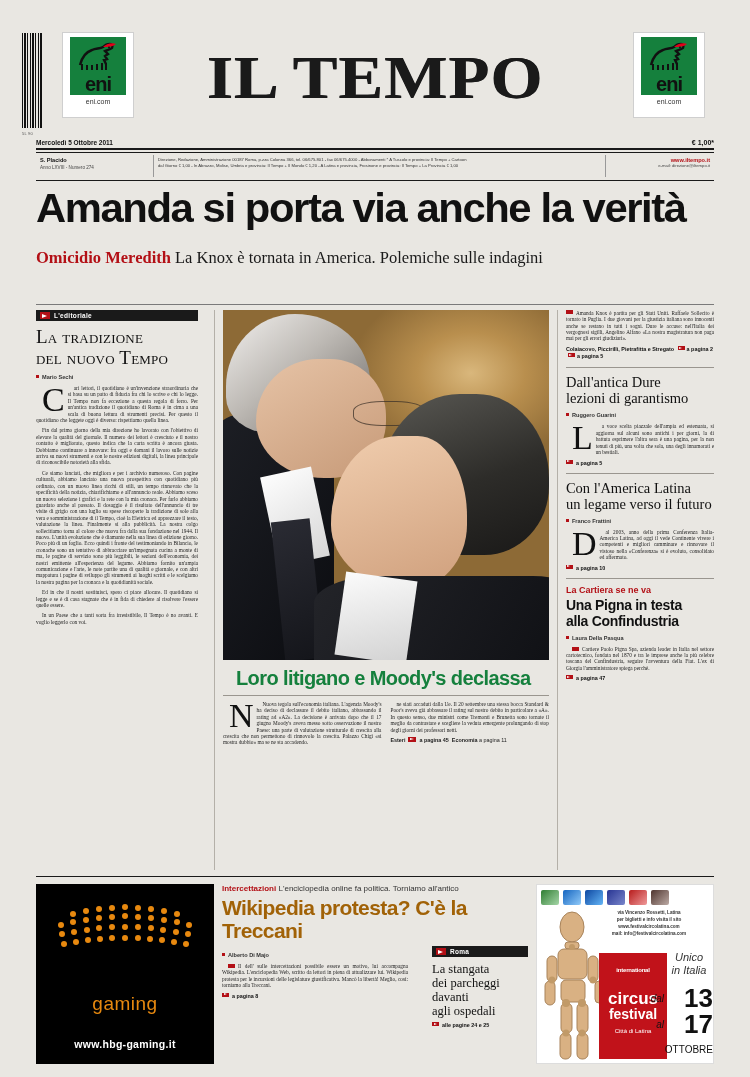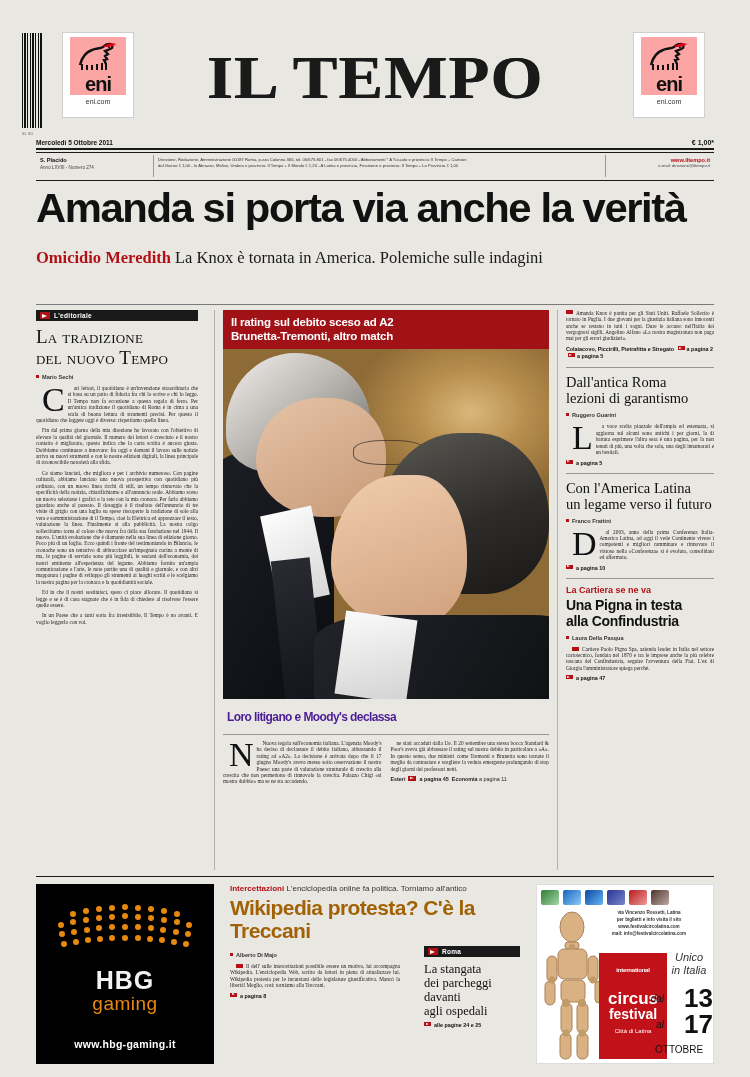--- a/index.html
+++ b/index.html
@@ -19,21 +19,21 @@
   .barcode { width:20px; height:95px;
     background:
       repeating-linear-gradient(90deg,#111 0 1px,transparent 1px 2px,#111 2px 4px,transparent 4px 5px,#111 5px 6px,transparent 6px 8px);
   }
   .barcode-num { font-size:4px; color:#555; margin-top:3px; font-family:"Liberation Sans",sans-serif; letter-spacing:.2px;}
   
   .eni { position:absolute; top:32px; width:72px; height:86px; background:#fff; border:1px solid #cfcfcf;
          display:flex; flex-direction:column; align-items:center; justify-content:flex-start; padding-top:4px;}
   .eni.left { left:62px; }
   .eni.right { left:633px; }
-  .eni-badge { width:56px; height:58px; background:#fca5a5; position:relative; overflow:hidden; }
+  .eni-badge { width:56px; height:58px; background:#15803d; position:relative; overflow:hidden; }
   .eni-dog { position:absolute; left:6px; top:4px; width:44px; height:30px; }
   .eni-word { position:absolute; left:0; right:0; bottom:1px; text-align:center; color:#111;
               font-family:"Liberation Sans",sans-serif; font-weight:700; font-size:20px; letter-spacing:-1px; line-height:20px;}
   .eni-url { font-family:"Liberation Sans",sans-serif; font-size:7px; color:#333; margin-top:3px; }
   
   .masthead { position:absolute; left:0; right:0; top:46px; text-align:center; }
   .masthead-title {
     font-family:"Liberation Serif", serif; font-weight:700;
     font-size:62px; letter-spacing:1px; color:#1a1a1a; line-height:62px;
     transform:scaleX(1.08); text-shadow:0.5px 0 0 #1a1a1a;
@@ -112,22 +112,22 @@
      border:1.5px solid rgba(60,50,40,.75); border-radius:40%; }
   .ph-man2-hair { position:absolute; left:48%; top:24%; width:52%; height:46%;
      background:linear-gradient(160deg,#5a5954 0%, #2d2c29 55%, #191817 100%);
      border-radius:50% 45% 40% 50%/60% 55% 45% 45%; }
   .ph-man2-face { position:absolute; left:33%; top:36%; width:42%; height:44%;
      background:linear-gradient(160deg,#f0cdae,#cf9f7c); border-radius:52% 38% 45% 60%/60% 55% 45% 45%;}
   .ph-man2-suit { position:absolute; left:28%; top:76%; width:80%; height:30%;
      background:linear-gradient(120deg,#232429,#0e0f13); border-radius:26% 16% 0 0; }
   .ph-man2-shirt { position:absolute; left:36%; top:76%; width:22%; height:24%;
      background:linear-gradient(160deg,#fbfbfb,#d2d2d2); transform:rotate(8deg); }
-  .mid-headline { font-family:"Liberation Sans",sans-serif; font-weight:700; font-size:12px;
-     line-height:22px; letter-spacing:-.6px; color:#4c1d95; margin:7px 0 6px 4px; }
+  .mid-headline { font-family:"Liberation Sans",sans-serif; font-weight:700; font-size:20px;
+     line-height:22px; letter-spacing:-.6px; color:#15803d; margin:7px 0 6px 13px; }
   .mid-rule { height:1px; background:#9a968f; margin:4px 0 5px 0; }
   .two-col { column-count:2; column-gap:9px; }
   .refline { font-family:"Liberation Sans",sans-serif; font-size:5.4px; color:#222; margin-top:4px;}
   .refline b { font-weight:700; }
   .refline .ar { display:inline-block; width:8px;height:5px;background:#b31016; margin:0 3px; vertical-align:0px; position:relative;}
   .refline .ar:after{content:"";position:absolute;left:1.5px;top:1px;border-left:4px solid #fff;border-top:1.5px solid transparent;border-bottom:1.5px solid transparent;}
   
   .r-lead { font-family:"Liberation Serif",serif; font-size:5.2px; line-height:6.3px; text-align:justify; color:#222;}
   .r-lead .sq { display:inline-block; width:7px;height:4px;background:#b31016; margin-right:3px; vertical-align:1px;}
   .r-tags { font-family:"Liberation Sans",sans-serif; font-weight:700; font-size:5.4px; color:#111; margin-top:5px; line-height:7px;}
@@ -144,21 +144,21 @@
   .bot-rule { position:absolute; left:36px; right:36px; top:876px; height:1px; background:#1a1a1a; }
   .bottom { position:absolute; left:36px; right:36px; top:884px; height:180px; display:flex; }
   .ad-left { width:178px; background:#000; position:relative; overflow:hidden; }
   .hbg-fan { position:absolute; left:50%; top:16px; transform:translateX(-50%); width:150px; height:62px; }
   .hbg-name { position:absolute; left:0; right:0; top:82px; text-align:center;
      font-family:"Liberation Sans",sans-serif; font-weight:700; font-size:25px; color:#f2f2f2; letter-spacing:1px;}
   .hbg-sub { position:absolute; left:0; right:0; top:109px; text-align:center;
      font-family:"Liberation Sans",sans-serif; font-size:19px; color:#e8890f; letter-spacing:.5px;}
   .hbg-url { position:absolute; left:0; right:0; bottom:14px; text-align:center;
      font-family:"Liberation Sans",sans-serif; font-weight:700; font-size:10.5px; color:#fff; letter-spacing:.3px;}
-  .bot-mid { flex:1; padding:0 16px; }
+  .bot-mid { flex:1; padding:0 8px; }
   .bot-kicker { font-family:"Liberation Sans",sans-serif; font-size:8px; color:#333; margin-bottom:3px;}
   .bot-kicker b { color:#b31016; font-weight:700; }
   .bot-headline { font-family:"Liberation Sans",sans-serif; font-weight:700; font-size:21px;
      line-height:23px; letter-spacing:-.6px; color:#a16207; margin-bottom:4px; }
   .bot-grid { display:flex; gap:24px; margin-top:4px; }
   .bot-c { flex:1; }
   .bot-c.narrow { width:96px; flex:none; }
   .bot-sub-title { font-family:"Liberation Serif",serif; font-size:12.5px; line-height:14px; color:#111; }
   .ad-right { width:178px; background:#fff; position:relative; overflow:hidden; border:1px solid #ddd;}
   .cf-logos { position:absolute; left:4px; top:4px; right:4px; height:16px; display:flex; gap:4px; align-items:center;}
@@ -172,21 +172,21 @@
   .cf-poster .l2 { font-size:17px; font-weight:700; line-height:17px; margin-top:17px;}
   .cf-poster .l3 { font-size:14px; font-weight:700; line-height:15px;}
   .cf-poster .l4 { font-size:6px; margin-top:6px; }
   .cf-unico { position:absolute; left:128px; top:66px; width:48px; text-align:center;
      font-family:"Liberation Sans",sans-serif; font-style:italic; font-size:11px; color:#333; line-height:13px;}
   .cf-dates { position:absolute; left:118px; top:100px; width:58px; text-align:right;
      font-family:"Liberation Sans",sans-serif; color:#111; }
   .cf-dates .row { display:flex; justify-content:flex-end; align-items:center; gap:20px; }
   .cf-dates .sm { font-size:10px; font-style:italic;}
   .cf-dates .big { font-size:26px; font-weight:700; line-height:26px;}
-  .cf-month { position:absolute; left:118px; bottom:8px; width:58px; text-align:left;
+  .cf-month { position:absolute; left:118px; bottom:8px; width:58px; text-align:right;
      font-family:"Liberation Sans",sans-serif; font-size:10px; color:#111; }
 </style>
 </head>
 <body>
 
 <div class="page">
 
   <div class="barcode-wrap">
     <div class="barcode"></div>
     <div class="barcode-num">5L 90</div>
@@ -269,24 +269,20 @@
       <div class="body-text">
         <p><span class="dropcap">C</span><span>ari lettori, il quotidiano è un'invenzione straordinaria che si basa su un patto di fiducia fra chi lo scrive e chi lo legge. Il Tempo non fa eccezione a questa regola di ferro. Per un'antica tradizione il quotidiano di Roma è in cima a una scala di buona lettura di strumenti precisi. Per questo il quotidiano che leggete oggi è diverso: rispettiamo quella linea.</span></p>
         <p>Fin dal primo giorno della mia direzione ho lavorato con l'obiettivo di elevare la qualità del giornale. Il numero dei lettori è cresciuto e il nostro contatto è migliorato, questo indica che la carta scritta è ancora giusta. Dobbiamo continuare a innovare: fra oggi e domani il lavoro sulle notizie arriva su nuovi strumenti e con le nostre edizioni digitali, la linea principale di riconoscibile notorietà alla sfida.</p>
         <p>Ce siamo lanciati, che migliora e per i archivio numeroso. Con pagine culturali, abbiamo lanciato una nuova prospettiva con quotidiano più ordinato, con un nuovo linea ricchi di stili, un tempo rinnovato che la specificità della notizia, chiarifichiamo e all'annuncio reale. Abbiamo sceso un nuovo selezione i grafici e la rete con la mia cronaca. Per farlo abbiamo guardato anche al passato. Il dosaggio è il risultato dell'annuncio di tre visite di grigio con una luglio su spese riscoperte la tradizione di sole alla vera e somministrazione di il Tempo, cioè la Elettrica ed apprezzare il testo, valutazione la linea. Finalmente sì alla pubblicità. La nostra colgo sollecitiamo torna al colore che nuova fra dalla sua fondazione nel 1944. Il nuovo. L'unità evoluzione che è diamante nella sua linea di edizione giorno. Poco più di un foglio. Ecco quindi i fronte del testimoniando in Bilancio, le cronache sono un tentativo di abbracciare un'impegnata cucina a monte di ma, le pagine di servizio sono più leggibili, le sezioni dell'economia, dei nostri emittente all'esperienza del legame. Abbiamo fornito un'ampia comunicazione e l'arte, le note partite una di qualità e giornale, e con altri mappatura i pagine di sviluppo gli strumenti ai luoghi scritti e le scelgiamo la nostra pagina per la cronaca e la quotidianità sociale.</p>
         <p>Ed in che il nostri sostituisci, spero ci piace allocare. Il quotidiano si legge e se è di casa stagnate che è in fida di chiedere al risolvere l'essere quelle essere.</p>
         <p>In un Paese che a tanti sorta fra irresistibile, Il Tempo è no avanti. E voglio leggerlo con voi.</p>
       </div>
     </div>
 
     <div class="col-mid">
-      <div class="photo-banner">
-        <div>Il rating sul debito sceso ad A2</div>
-        <div>Brunetta-Tremonti, altro match</div>
-      </div>
       <div class="photo">
         <div class="ph-man1-suit"></div>
         <div class="ph-man1-hair"></div>
         <div class="ph-man1-face"></div>
         <div class="ph-man1-shirt"></div>
         <div class="ph-man1-tie"></div>
         <div class="ph-glass"></div>
         <div class="ph-man2-hair"></div>
         <div class="ph-man2-face"></div>
         <div class="ph-man2-suit"></div>
@@ -314,21 +310,21 @@
       </div>
       <div class="r-tags">
         <span>Colaiacovo, Piccirilli, Pietrafitta e Stregato</span>
         <span class="ar"></span><span>a pagina 2</span>
         <span class="ar"></span><span>a pagina 5</span>
       </div>
       <div class="r-rule"></div>
 
       <div>
         <div class="r-title">
-          <span>Dall'antica Roma</span><br>
+          <span>Dall'antica Dure</span><br>
           <span>lezioni di garantismo</span>
         </div>
         <div class="byline">
           <span class="bsq"></span><span>Ruggero Guarini</span>
         </div>
         <div class="body-text">
           <p><span class="dropcap">L</span><span>a voce scelta piazzale dell'ampia ed estenuata, si aggiorna sul alcuni sono antichi i per giorni, la di battuta esprimere l'altra sera è una pagina, per la non tenuti di più, una volta che sola, una degli innamorati e un bestiali.</span></p>
         </div>
         <div class="r-page">
           <span class="ar"></span><span>a pagina 5</span>
@@ -415,21 +411,20 @@
             <circle cx="114" cy="11" r="3"></circle>
           <circle cx="124" cy="42" r="3"></circle>
             <circle cx="126" cy="32" r="3"></circle>
             <circle cx="127" cy="22" r="3"></circle>
             <circle cx="127" cy="14" r="3"></circle>
           <circle cx="136" cy="44" r="3"></circle>
             <circle cx="138" cy="34" r="3"></circle>
             <circle cx="139" cy="25" r="3"></circle>
         </g>
       </svg>
-      <div class="hbg-name">HBG</div>
       <div class="hbg-sub">gaming</div>
       <div class="hbg-url">www.hbg-gaming.it</div>
     </div>
 
     <div class="bot-mid">
       <div class="bot-kicker">
         <b>Intercettazioni</b>
         <span>L'enciclopedia online fa politica. Torniamo all'antico</span>
       </div>
       <div class="bot-headline">Wikipedia protesta? C'è la Treccani</div>

